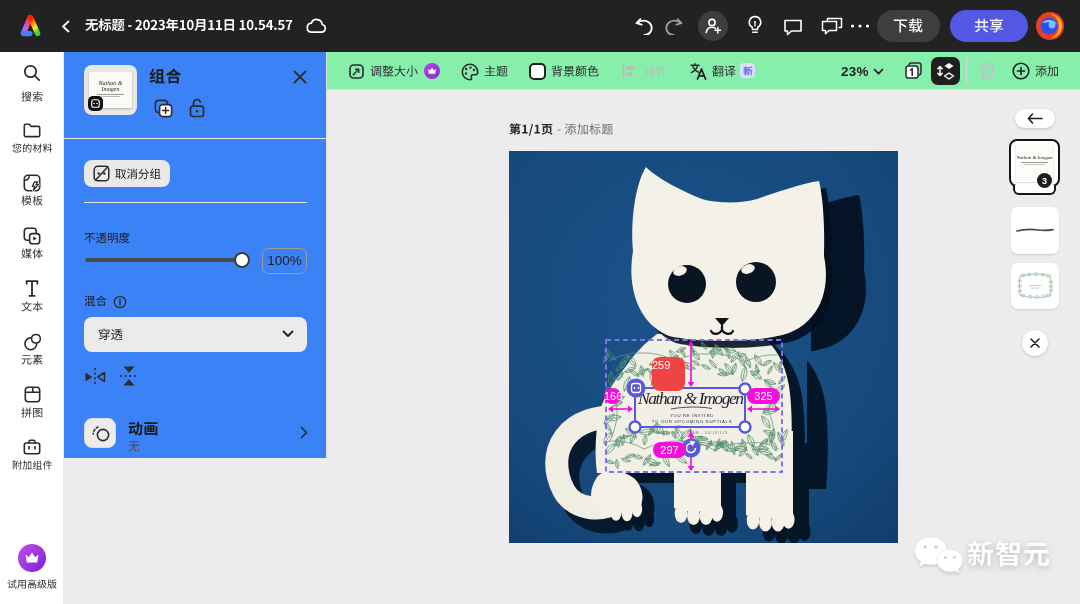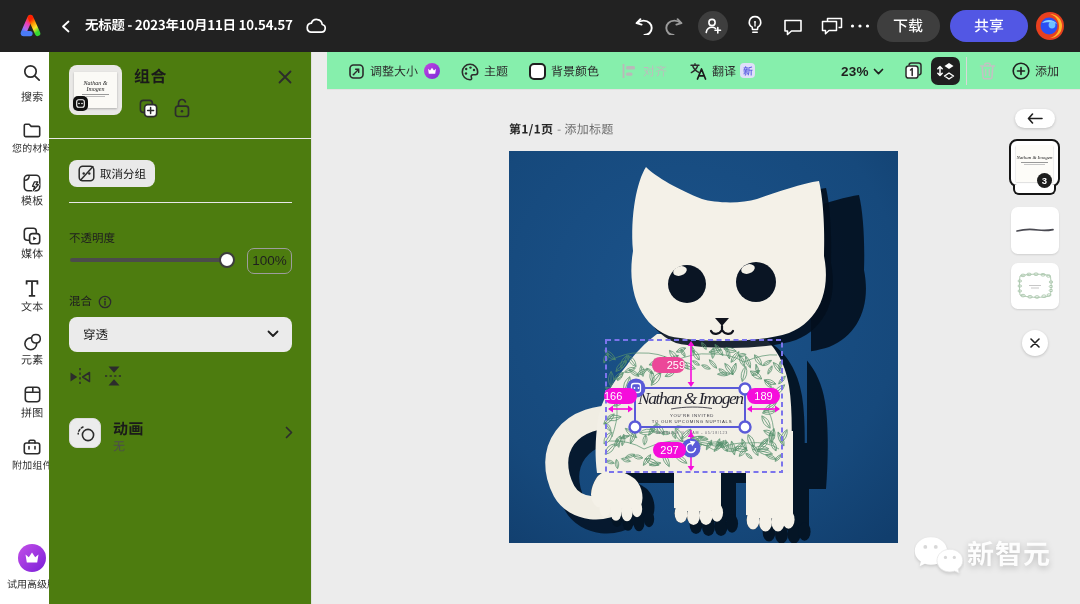--- a/index.html
+++ b/index.html
@@ -182,21 +182,21 @@
       </defs>
 <circle cx="14" cy="14" r="14" fill="url(#prem)"></circle>
 <path d="M7.5 10.5 L10.8 13.2 L14 8.6 L17.2 13.2 L20.5 10.5 L19.2 18.5 H8.8 Z" fill="#fff"></path>
     </svg>
     <div class="abs" style="left:7.0px;top:527px">
       <svg style="overflow:visible" width="50.0" height="10">
         <path d="M1.2 1.1C1.7 1.5 2.4 2.1 2.6 2.5L3.2 2.0C2.9 1.6 2.2 1.0 1.7 0.6ZM7.8 0.8C8.2 1.3 8.7 1.9 8.8 2.3L9.4 1.9C9.2 1.5 8.7 1.0 8.3 0.5ZM0.5 3.5V4.3H1.9V7.9C1.9 8.3 1.6 8.6 1.4 8.7C1.5 8.8 1.7 9.2 1.8 9.3C1.9 9.2 2.2 9.0 3.9 7.8C3.9 7.7 3.8 7.4 3.7 7.2L2.6 7.9V3.5ZM6.7 0.5 6.8 2.5H3.5V3.2H6.8C7.0 7.0 7.5 9.5 8.7 9.6C9.1 9.6 9.5 9.2 9.7 7.5C9.5 7.4 9.2 7.2 9.1 7.1C9.0 8.0 8.9 8.6 8.7 8.6C8.1 8.6 7.7 6.3 7.5 3.2H9.6V2.5H7.5C7.5 1.8 7.5 1.2 7.5 0.5ZM3.6 8.2 3.8 8.9C4.7 8.7 5.7 8.3 6.8 8.0L6.7 7.4L5.5 7.7V5.4H6.5V4.7H3.8V5.4H4.8V7.9Z M11.5 1.1V4.7C11.5 6.1 11.4 7.9 10.3 9.2C10.5 9.2 10.8 9.5 10.9 9.7C11.7 8.8 12.0 7.7 12.2 6.5H14.7V9.5H15.4V6.5H18.1V8.6C18.1 8.8 18.1 8.8 17.9 8.8C17.7 8.8 17.0 8.9 16.3 8.8C16.4 9.0 16.5 9.4 16.6 9.5C17.5 9.6 18.1 9.5 18.4 9.4C18.8 9.3 18.9 9.1 18.9 8.6V1.1ZM12.3 1.8H14.7V3.4H12.3ZM18.1 1.8V3.4H15.4V1.8ZM12.3 4.1H14.7V5.8H12.2C12.3 5.4 12.3 5.1 12.3 4.7ZM18.1 4.1V5.8H15.4V4.1Z M22.9 3.2H27.2V4.1H22.9ZM22.1 2.7V4.7H28.0V2.7ZM24.4 0.5 24.7 1.4H20.6V2.1H29.4V1.4H25.5C25.4 1.1 25.3 0.7 25.1 0.4ZM21.0 5.2V9.6H21.7V5.9H28.3V8.8C28.3 8.9 28.2 9.0 28.1 9.0C28.0 9.0 27.5 9.0 27.1 9.0C27.2 9.1 27.3 9.3 27.4 9.5C28.0 9.5 28.4 9.5 28.7 9.4C29.0 9.3 29.1 9.2 29.1 8.8V5.2ZM22.8 6.5V9.0H23.5V8.5H27.1V6.5ZM23.5 7.0H26.4V8.0H23.5Z M30.4 8.2 30.6 9.0C31.6 8.6 32.8 8.1 34.0 7.7L33.8 7.0C32.6 7.5 31.3 8.0 30.4 8.2ZM34.0 1.1V1.8H35.1C35.0 5.0 34.6 7.6 33.3 9.2C33.5 9.3 33.8 9.5 34.0 9.6C34.8 8.5 35.3 7.0 35.5 5.2C35.9 6.1 36.3 6.8 36.8 7.5C36.2 8.2 35.5 8.7 34.7 9.0C34.9 9.2 35.1 9.4 35.2 9.6C36.0 9.2 36.7 8.7 37.3 8.1C37.8 8.7 38.4 9.2 39.1 9.6C39.3 9.4 39.5 9.1 39.7 9.0C38.9 8.6 38.3 8.1 37.7 7.5C38.4 6.6 39.0 5.4 39.3 3.9L38.8 3.8L38.6 3.8H37.6C37.9 3.0 38.2 1.9 38.4 1.1ZM35.9 1.8H37.5C37.2 2.7 36.9 3.7 36.7 4.4H38.4C38.1 5.4 37.8 6.2 37.3 6.9C36.6 6.0 36.1 4.9 35.7 3.8C35.8 3.2 35.8 2.5 35.9 1.8ZM30.6 4.6C30.7 4.5 30.9 4.4 32.2 4.3C31.8 4.9 31.3 5.5 31.1 5.7C30.8 6.1 30.6 6.3 30.4 6.3C30.5 6.5 30.6 6.9 30.6 7.0C30.8 6.9 31.2 6.7 33.8 5.9C33.8 5.8 33.8 5.5 33.8 5.3L31.8 5.9C32.6 5.0 33.3 3.9 33.9 2.9L33.3 2.5C33.1 2.9 32.9 3.2 32.7 3.6L31.3 3.7C31.9 2.9 32.5 1.8 33.0 0.7L32.3 0.4C31.9 1.6 31.1 2.9 30.9 3.3C30.7 3.6 30.5 3.8 30.3 3.9C30.4 4.1 30.5 4.4 30.6 4.6Z M41.0 0.6V4.6C41.0 6.1 41.0 7.9 40.3 9.2C40.5 9.3 40.7 9.5 40.8 9.6C41.4 8.6 41.6 7.3 41.7 6.0H43.1V9.6H43.8V5.3H41.7L41.7 4.6V3.8H44.4V3.2H43.5V0.4H42.8V3.2H41.7V0.6ZM48.5 4.0C48.3 5.2 47.9 6.1 47.4 6.9C46.9 6.1 46.6 5.1 46.4 4.0ZM44.8 1.1V4.5C44.8 6.0 44.7 7.9 44.0 9.2C44.1 9.3 44.4 9.5 44.6 9.7C45.4 8.2 45.5 6.2 45.5 4.5V4.0H45.8C46.0 5.4 46.4 6.5 47.0 7.5C46.5 8.2 45.8 8.7 45.1 9.0C45.3 9.2 45.5 9.4 45.6 9.6C46.3 9.3 46.9 8.8 47.4 8.2C47.9 8.8 48.5 9.3 49.1 9.6C49.2 9.4 49.5 9.2 49.6 9.0C48.9 8.7 48.3 8.2 47.9 7.6C48.6 6.5 49.1 5.2 49.3 3.4L48.9 3.3L48.8 3.3H45.5V1.7C46.9 1.6 48.4 1.4 49.5 1.1L49.0 0.5C48.0 0.7 46.3 1.0 44.8 1.1Z" fill="#2c2c2c"></path>
       </svg>
     </div>
   </div>
-<div class="abs" style="left:49px;top:52px;width:263px;height:552px;background:#4d7c0f;border-right:1px solid #e0e0e0">
+<div class="abs" style="left:64px;top:52px;width:263px;height:406px;background:#3b82f6;border-right:1px solid #e0e0e0">
     <div class="abs" style="left:20px;top:13px;width:53px;height:50px;border-radius:8px;background:#e9e8e6;overflow:hidden">
 <div class="abs" style="left:5px;top:7px;width:43px;height:36px;background:#fbfaf6;box-shadow:0 1px 2px rgba(0,0,0,0.25)">
 <div style="font-family:'Liberation Serif',serif;font-style:italic;font-size:6px;text-align:center;margin-top:8px;color:#222">Nathan &amp; Imogen</div>
 <div style="height:1px;background:#999;margin:2px 8px 1px"></div>
 <div style="height:1px;background:#bbb;margin:1px 12px"></div>
 </div>
     </div>
     <div class="abs" style="left:24px;top:44px;width:15px;height:15px;border-radius:5px;background:#111">
 <svg style="position:absolute;left:3px;top:3px" width="9" height="9" viewBox="0 0 9 9">
         <rect x="0.7" y="0.7" width="7.6" height="7.6" rx="2" fill="none" stroke="#fff" stroke-width="1.1"></rect>
@@ -906,23 +906,23 @@
 <circle cx="126" cy="276" r="5.5" fill="#fff" stroke="#5a5ad8" stroke-width="2.4"></circle>
 <circle cx="236" cy="276" r="5.5" fill="#fff" stroke="#5a5ad8" stroke-width="2.4"></circle>
 <circle cx="127" cy="237" r="9.5" fill="#5a5ad8"></circle>
 <rect x="122.5" y="232.5" width="9" height="9" rx="2.5" fill="none" stroke="#fff" stroke-width="1.3"></rect>
 <circle cx="125.5" cy="237" r="0.9" fill="#fff"></circle>
     <circle cx="129.5" cy="237" r="0.9" fill="#fff"></circle>
 <circle cx="182" cy="297" r="9.5" fill="#5a5ad8"></circle>
 <path d="M186.5,297 A4.5 4.5 0 1 1 182,292.5" fill="none" stroke="#fff" stroke-width="1.5"></path>
 <path d="M182,289.6 L182,295.4 L187,292.5 Z" fill="#fff" transform="rotate(-25 182 292.5)"></path>
 </svg>
-<div class="abs" style="left:652px;top:357px;width:33px;height:16px;border-radius:8px;background:#ec4899;color:#fff;font-size:11px;text-align:right;line-height:16px">259</div>
-<div class="abs" style="left:604px;top:388px;width:33px;height:16px;border-radius:8px;background:#f50ddb;color:#fff;font-size:11px;line-height:16px">166</div>
-<div class="abs" style="left:747px;top:388px;width:33px;height:16px;border-radius:8px;background:#f50ddb;color:#fff;font-size:11px;text-align:center;line-height:16px">189</div>
+<div class="abs" style="left:652px;top:357px;width:33px;height:34px;border-radius:8px;background:#ef4444;color:#fff;font-size:11px;text-align:left;line-height:16px">259</div>
+<div class="abs" style="left:604px;top:388px;width:17px;height:16px;border-radius:8px;background:#f50ddb;color:#fff;font-size:11px;text-align:center;line-height:16px">166</div>
+<div class="abs" style="left:747px;top:388px;width:33px;height:16px;border-radius:8px;background:#f50ddb;color:#fff;font-size:11px;text-align:center;line-height:16px">325</div>
 <div class="abs" style="left:653px;top:442px;width:33px;height:16px;border-radius:8px;background:#f50ddb;color:#fff;font-size:11px;text-align:center;line-height:16px">297</div>
 <div class="abs" style="left:1015px;top:109px;width:40px;height:19px;border-radius:10px;background:#fff;box-shadow:0 1px 3px rgba(0,0,0,0.18)">
 <svg style="position:absolute;left:12px;top:4px" width="16" height="11" viewBox="0 0 16 11">
 <path d="M5.5 1 L1.5 5.5 L5.5 10 M1.8 5.5 H15" stroke="#1f1f1f" stroke-width="1.6" fill="none" stroke-linecap="round" stroke-linejoin="round"></path>
     </svg>
   </div>
 <div class="abs" style="left:1009px;top:139px;width:51px;height:48px;border:2.2px solid #151515;border-radius:8px;background:#fff">
 <div class="abs" style="left:5px;top:4px;width:37px;height:37px;background:#fdfcf8;box-shadow:0 0.5px 1.5px rgba(0,0,0,0.3)">
 <div style="font-family:'Liberation Serif',serif;font-style:italic;font-size:5px;text-align:center;margin-top:10px;color:#222">Nathan &amp; Imogen</div>
 <div style="height:0.8px;background:#999;margin:2px 5px 0"></div>

